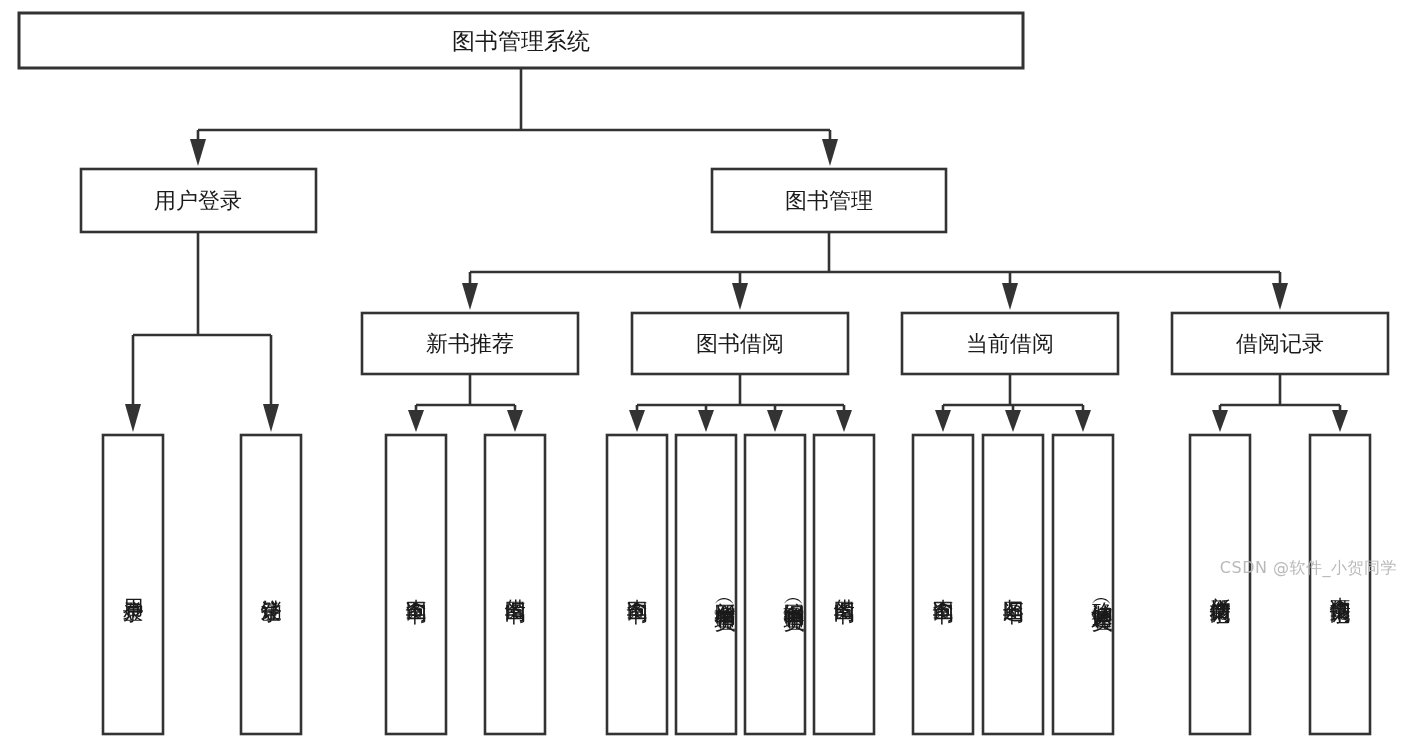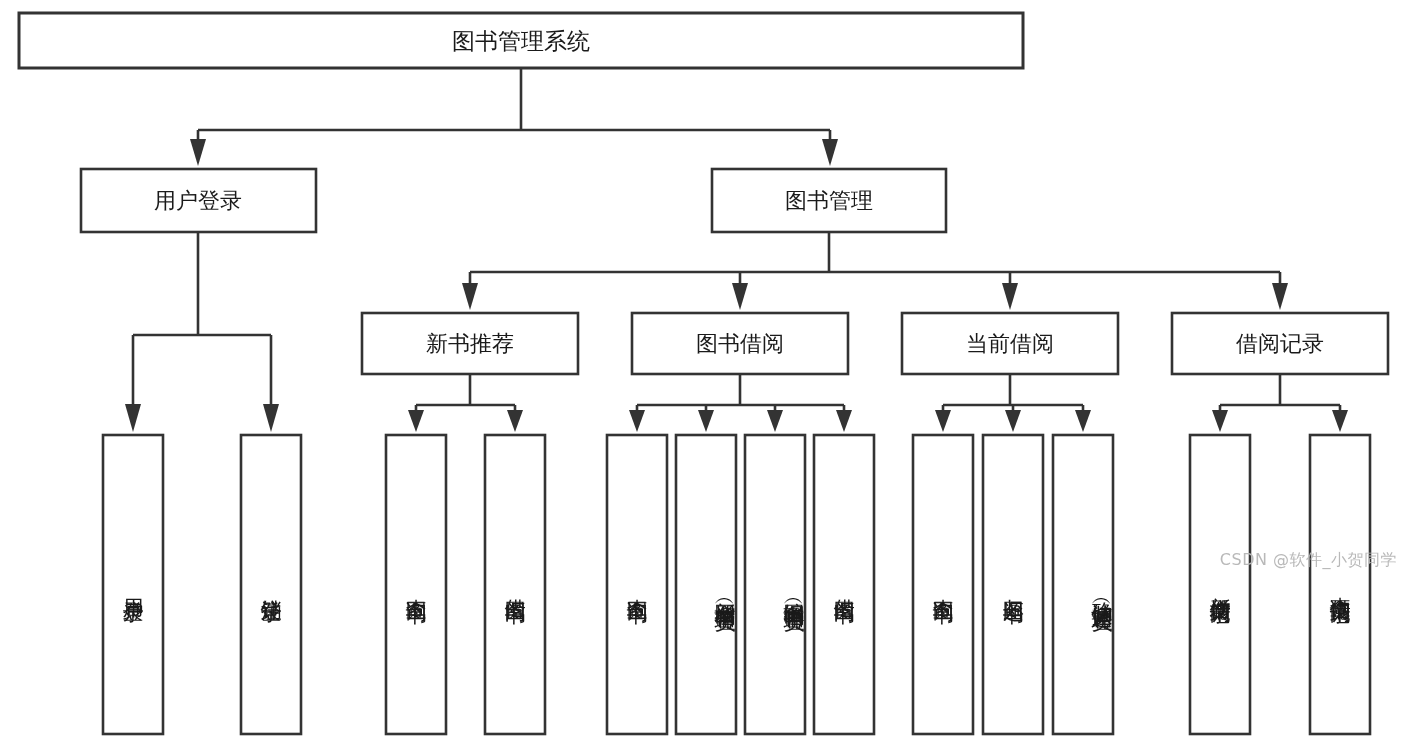--- a/index.html
+++ b/index.html
@@ -73,21 +73,21 @@
     font-size: 21px;
     line-height: 1.08;
     letter-spacing: 1.5px;
     color: #1a1a1a;
     white-space: nowrap;
     pointer-events: none;
   }
   #watermark {
     position: absolute;
     right: 8px;
-    bottom: 14px;
+    bottom: 6px;
     font-family: "DejaVu Sans", "Liberation Sans", sans-serif;
     font-size: 16px;
     color: #b9b9b9;
     letter-spacing: 0.5px;
     white-space: nowrap;
   }
 </style>
 </head>
 <body>
 

